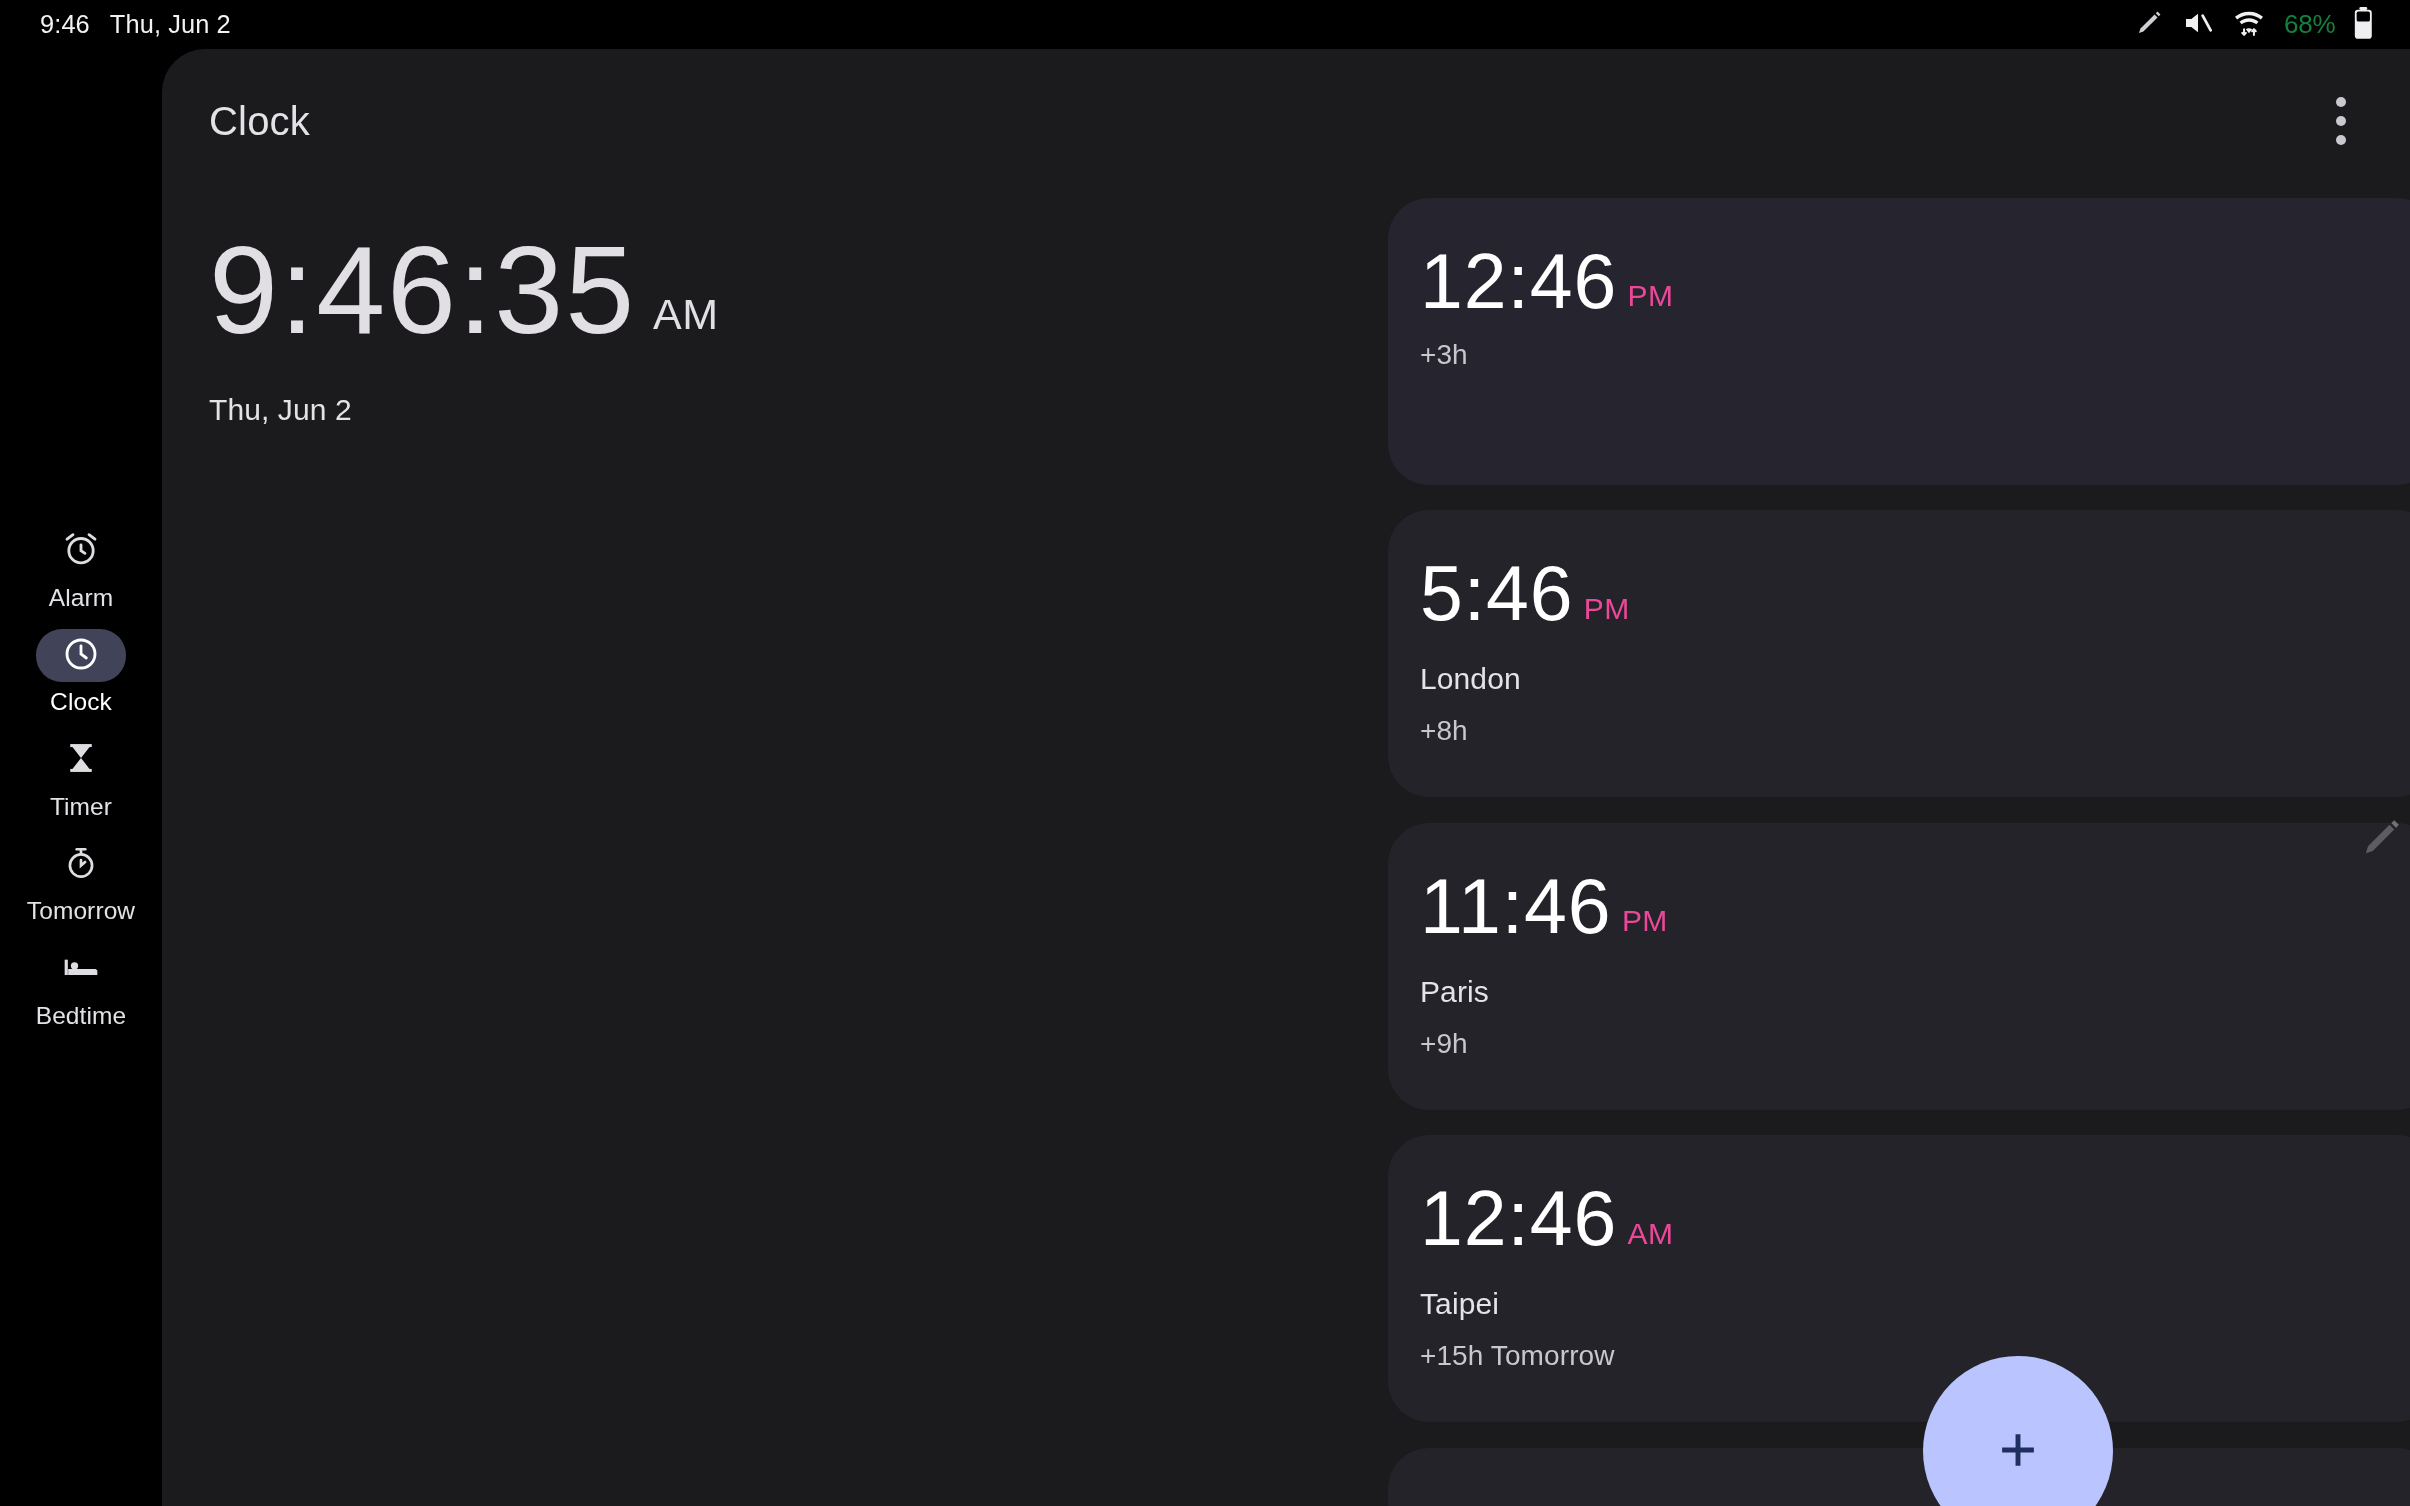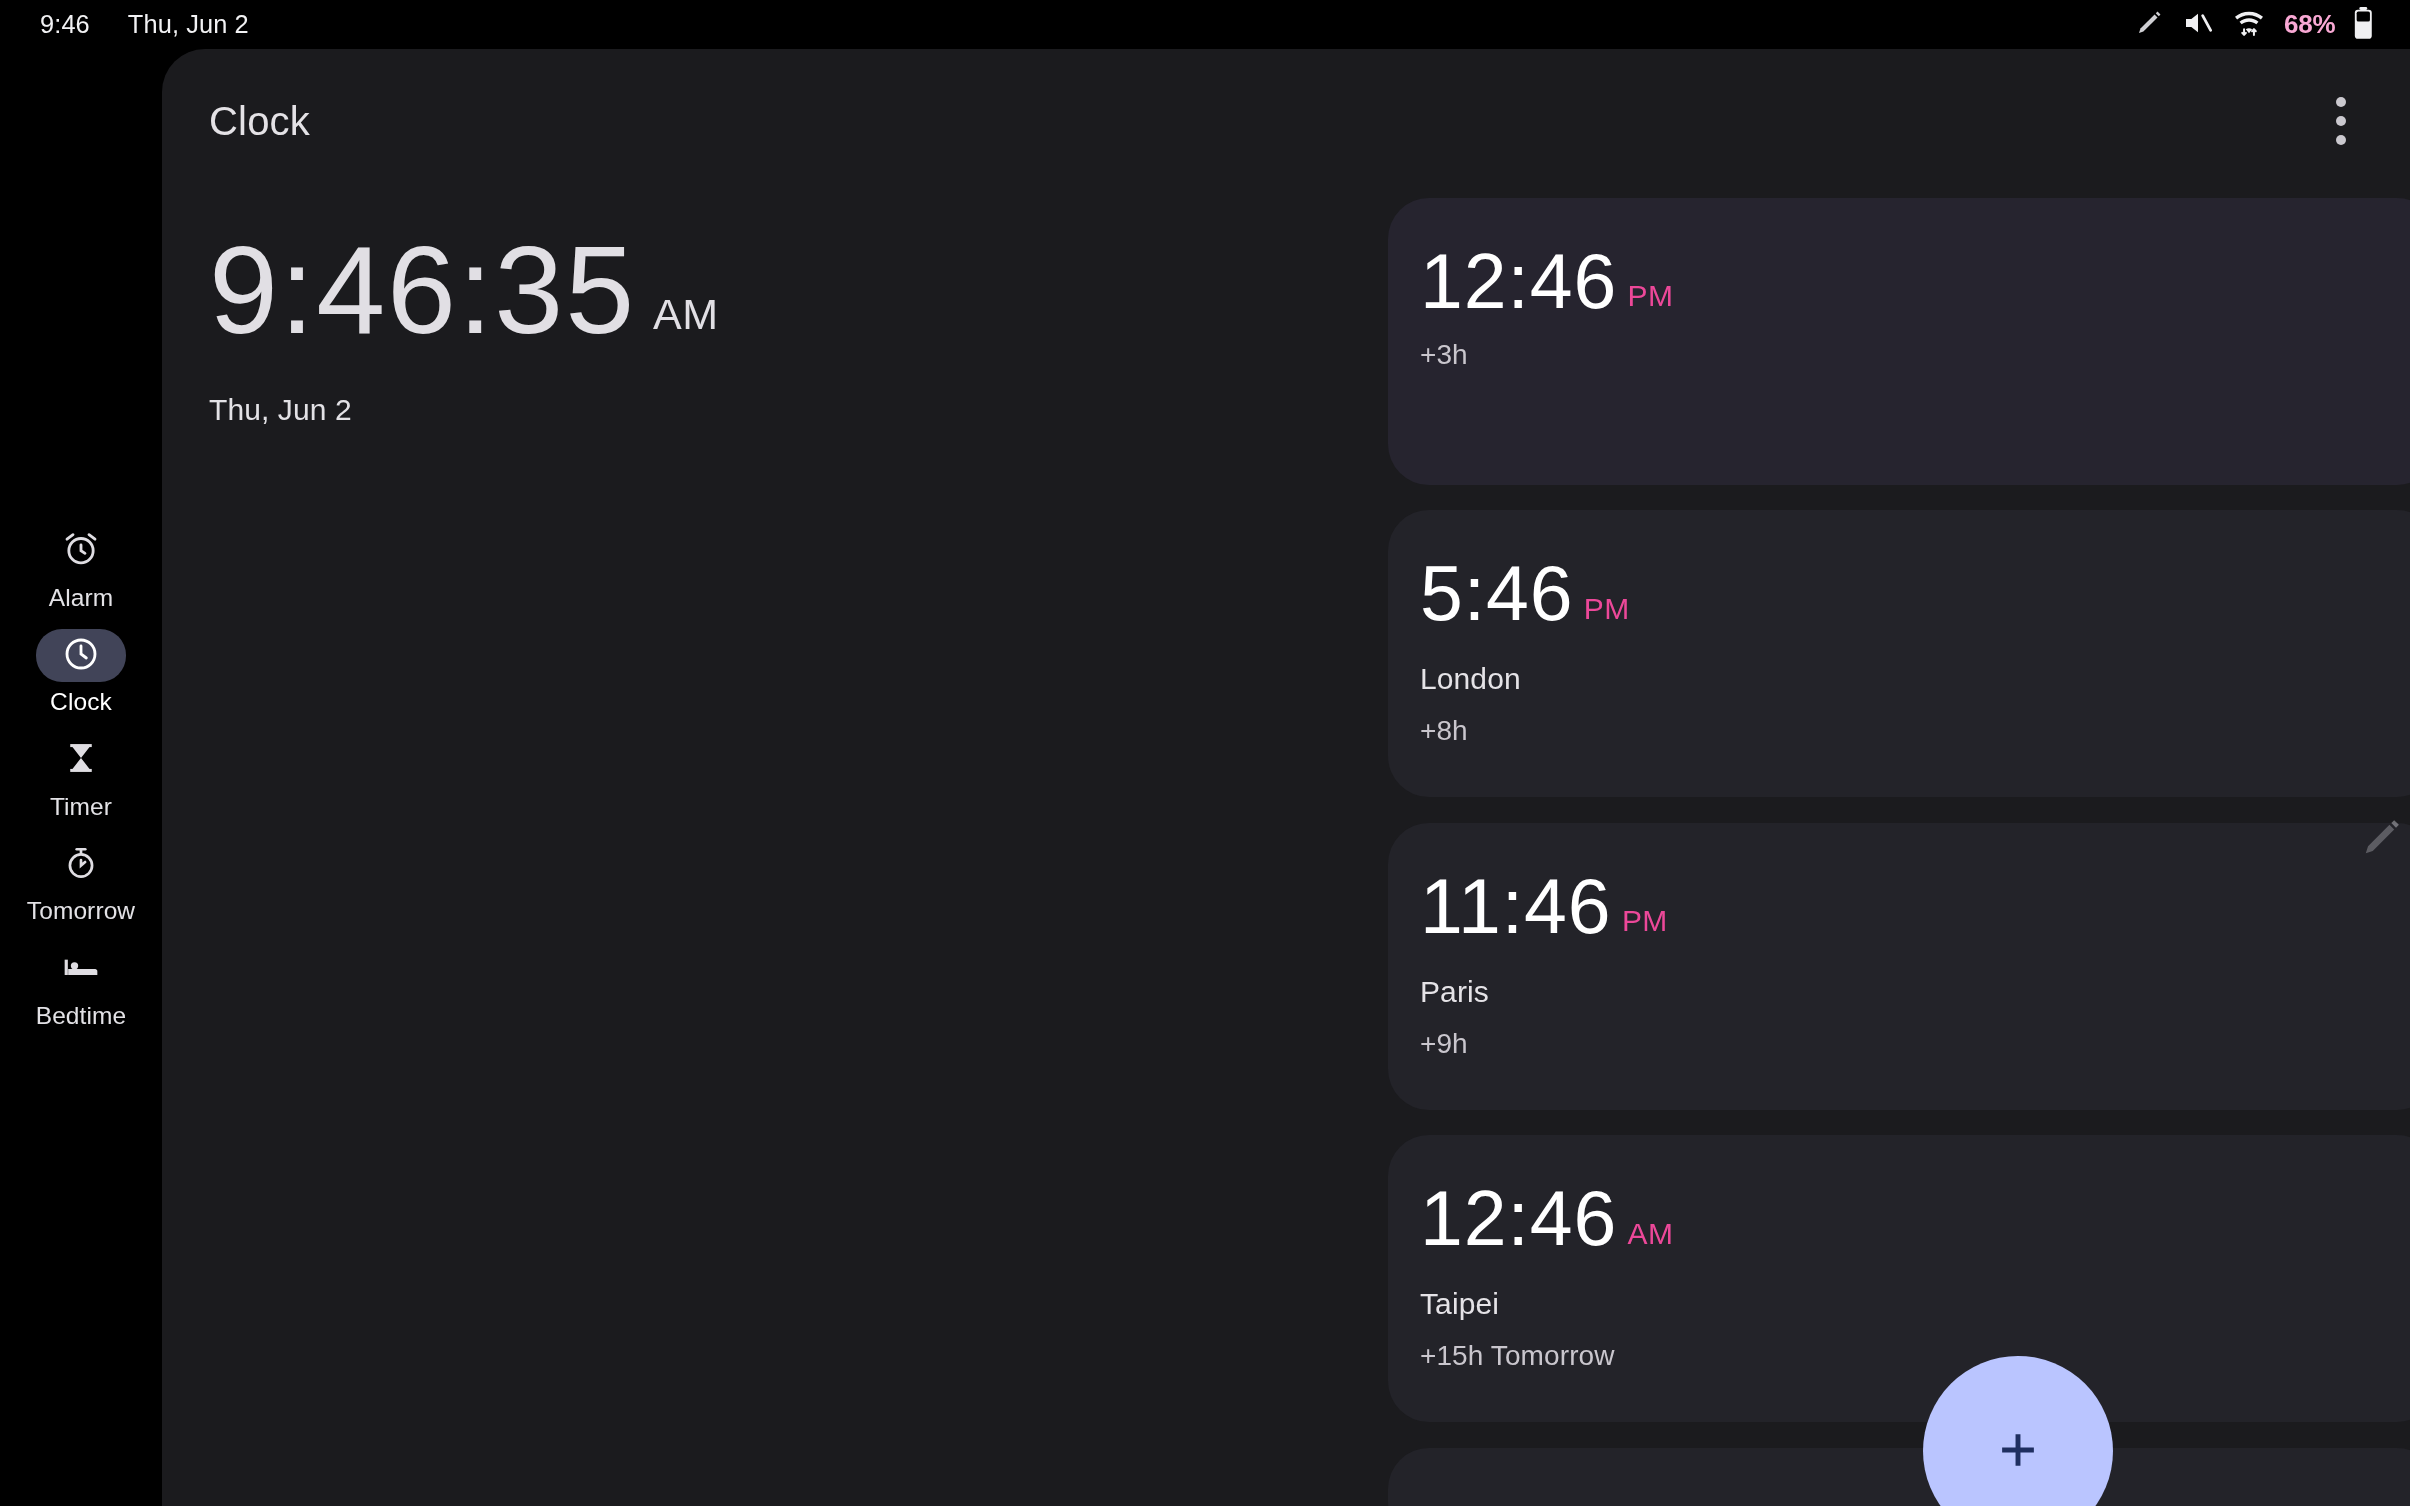--- a/index.html
+++ b/index.html
@@ -13,34 +13,34 @@
 
   
   #status-bar {
     position:absolute; top:0; left:0;
     width:2411px; height:49px;
     background:#000;
     display:flex; align-items:center;
     z-index:30;
   }
   #status-left {
-    display:flex; align-items:center; gap:38px;
+    display:flex; align-items:center; gap:20px;
     margin-left:40px;
   }
   .status-text {
     color:#f2f2f4; font-size:25.4px; letter-spacing:0.1px;
   }
   #status-right {
     position:absolute; right:36px; top:0;
     height:49px;
     display:flex; align-items:center; gap:17px;
   }
   .sicon { display:block; }
   #battery-pct {
-    color:#f9a8d4; font-size:26px; font-weight:700; letter-spacing:-0.2px;
+    color:#15803d; font-size:26px; font-weight:400; letter-spacing:-0.2px;
   }
 
   
   #nav-rail {
     position:absolute; left:0; top:49px;
     width:162px; height:1458px;
     background:#000;
     display:flex; flex-direction:column;
     align-items:center; justify-content:center;
     z-index:20;

